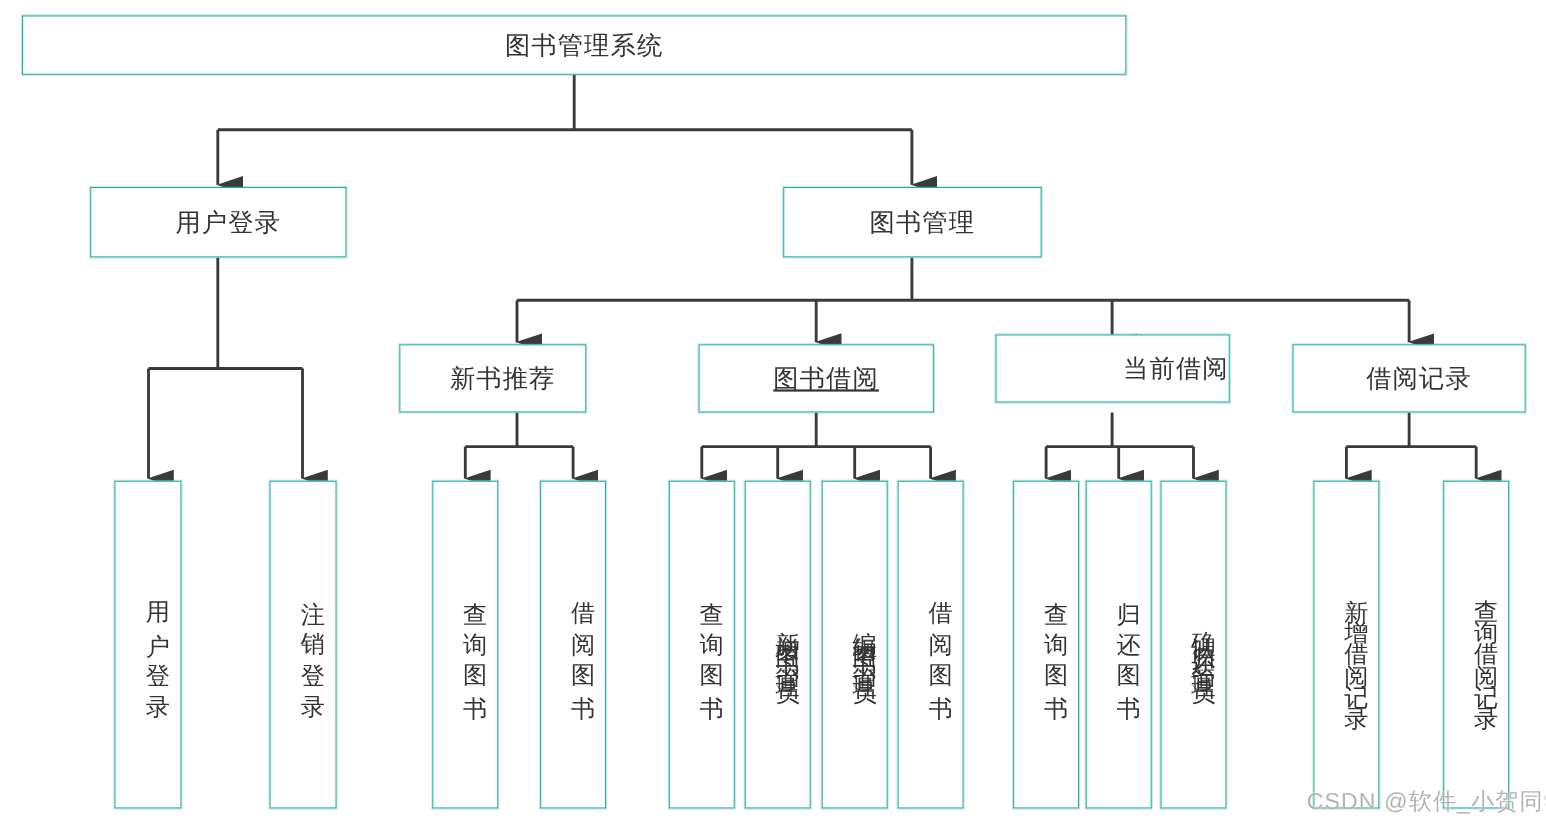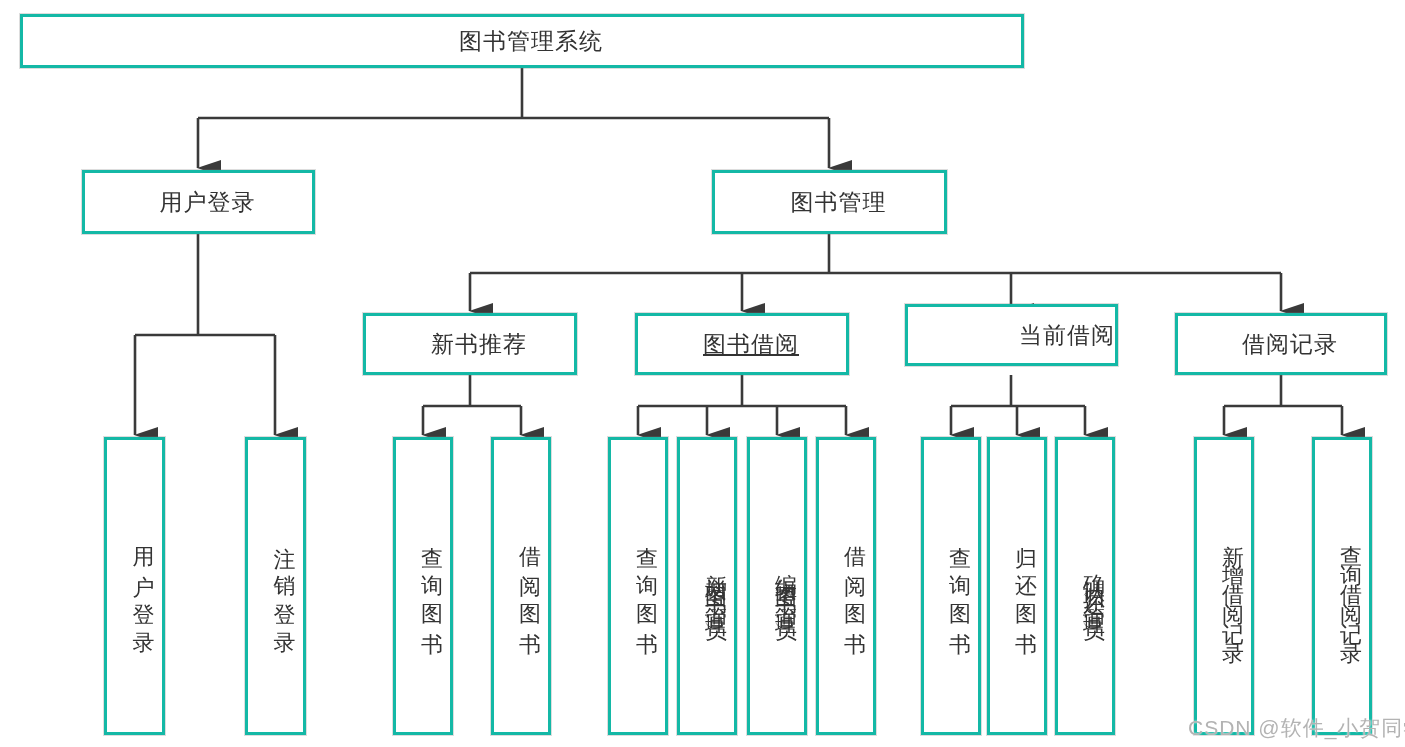--- a/index.html
+++ b/index.html
@@ -18,21 +18,21 @@
   .wires {
     position: absolute;
     left: 0; top: 0;
     width: 1405px;
     height: 747px;
   }
   .box {
     position: absolute;
     box-sizing: border-box;
     background: #ffffff;
-    border: 3px solid #14b8a6;
+    border: 1px solid #14b8a6;
     display: flex;
     align-items: center;
     justify-content: center;
     color: #333333;
     font-size: 23px;
     letter-spacing: 1px;
     box-shadow: 0 0 0 1px rgba(120,120,120,0.25);
     padding-left: 18px;
   }
   .leaf {
@@ -115,21 +115,21 @@
     <span>图书管理系统</span>
   </div>
 
   <div class="box" style="left:82px; top:170px; width:233px; height:64px;">
     <span>用户登录</span>
   </div>
   <div class="box" style="left:712px; top:170px; width:235px; height:64px;font-family:Liberation Serif, serif;">
     <span>图书管理</span>
   </div>
 
-  <div class="box" style="left:363px; top:313px; width:214px; height:62px;">
+  <div class="box" style="left:363px; top:313px; width:170px; height:62px;">
     <span>新书推荐</span>
   </div>
   <div class="box" style="left:635px; top:313px; width:214px; height:62px;text-decoration:underline;">
     <span>图书借阅</span>
   </div>
   <div class="box" style="left:905px; top:304px; width:213px; height:62px;justify-content:flex-end;">
     <span>当前借阅</span>
   </div>
   <div class="box" style="left:1175px; top:313px; width:212px; height:62px;">
     <span>借阅记录</span>

